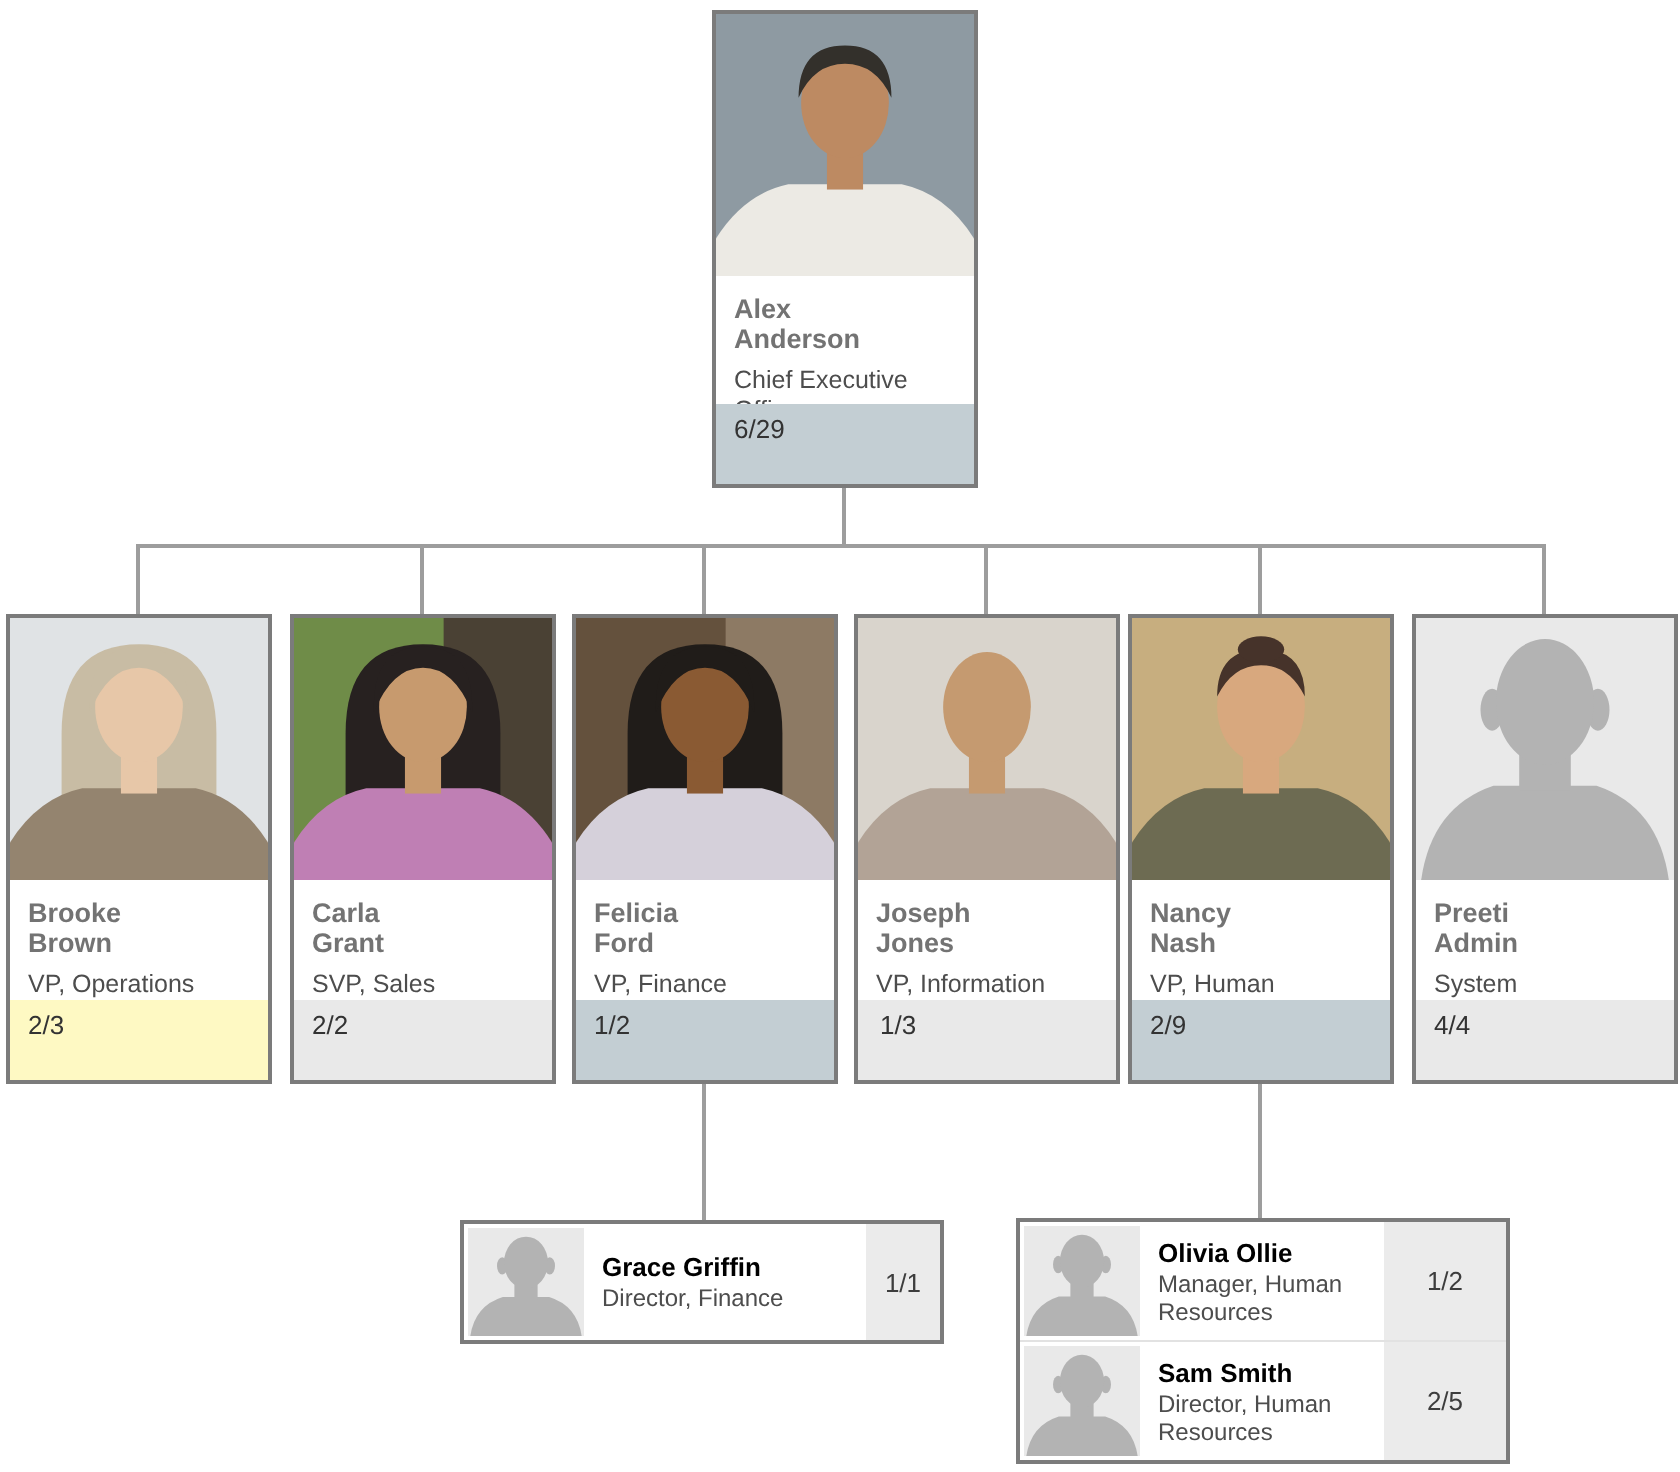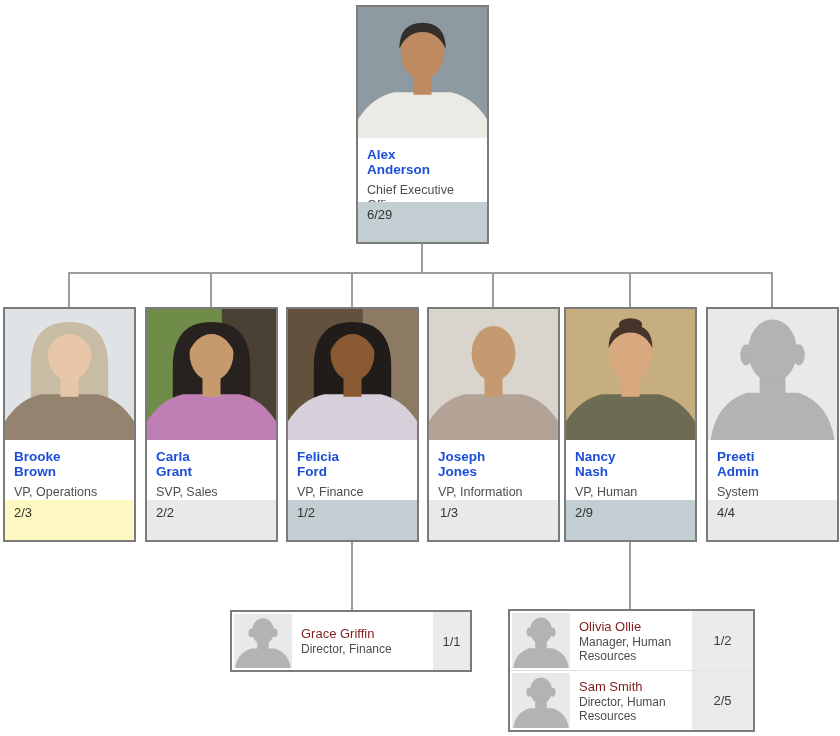--- a/index.html
+++ b/index.html
@@ -7,21 +7,21 @@
   #stage{position:relative;width:840px;height:736px;background:#ffffff;overflow:hidden;}
 
   
   .conn{position:absolute;background:#9d9d9d;}
 
   
   .card{position:absolute;background:#ffffff;border:2px solid #7b7b7b;box-sizing:border-box;}
   .card .photo{position:absolute;left:0;top:0;width:129px;height:131px;overflow:hidden;}
   .card .photo svg{display:block;width:100%;height:100%;}
   .card .info{position:absolute;left:0;top:131px;right:0;padding:9px 6px 0 9px;}
-  .name{font-size:13.5px;line-height:15px;font-weight:bold;color:#1d4ed8;}
+  .name{font-size:13.5px;line-height:15px;font-weight:bold;color:#737373;}
   .title{font-size:12.5px;line-height:15px;color:#4d4d4d;margin-top:6px;max-width:102px;}
   .footer{position:absolute;left:0;right:0;bottom:0;height:40px;line-height:26px;
           padding-left:9px;font-size:13px;color:#333333;box-sizing:border-box;}
 
   
   .pos-alex   {left:356px;top:5px;  width:133px;height:239px;}
   .pos-brooke {left:3px;  top:307px;width:133px;height:235px;}
   .pos-carla  {left:145px;top:307px;width:133px;height:235px;}
   .pos-felicia{left:286px;top:307px;width:133px;height:235px;}
   .pos-joseph {left:427px;top:307px;width:133px;height:235px;}
@@ -32,21 +32,21 @@
   .mini-wrap{position:absolute;background:#ffffff;border:2px solid #7b7b7b;box-sizing:border-box;}
   .pos-grace{left:230px;top:610px;width:242px;height:62px;}
   .pos-hr   {left:508px;top:609px;width:247px;height:123px;}
   .mini-row{position:relative;height:58px;}
   .pos-hr .mini-row{height:59px;}
   .pos-hr .mini-row + .mini-row{border-top:1px solid #e2e2e2;}
   .mini-avatar{position:absolute;left:2px;top:2px;bottom:2px;width:58px;overflow:hidden;}
   .mini-avatar svg{display:block;width:100%;height:100%;}
   .mini-text{position:absolute;left:69px;right:60px;top:0;bottom:0;
              display:flex;flex-direction:column;justify-content:center;}
-  .mini-name{font-size:13px;line-height:16px;font-weight:normal;color:#7f1d1d;white-space:nowrap;}
+  .mini-name{font-size:13px;line-height:16px;font-weight:bold;color:#000000;white-space:nowrap;}
   .mini-title{font-size:12px;line-height:14px;color:#4d4d4d;max-width:112px;}
   .mini-count{position:absolute;right:0;top:0;bottom:0;width:37px;background:#ebebeb;
               display:flex;align-items:center;justify-content:center;
               font-size:13px;color:#3d3d3d;}
   .pos-hr .mini-count{width:61px;}
 </style>
 </head>
 <body>
 
 <div id="stage">

